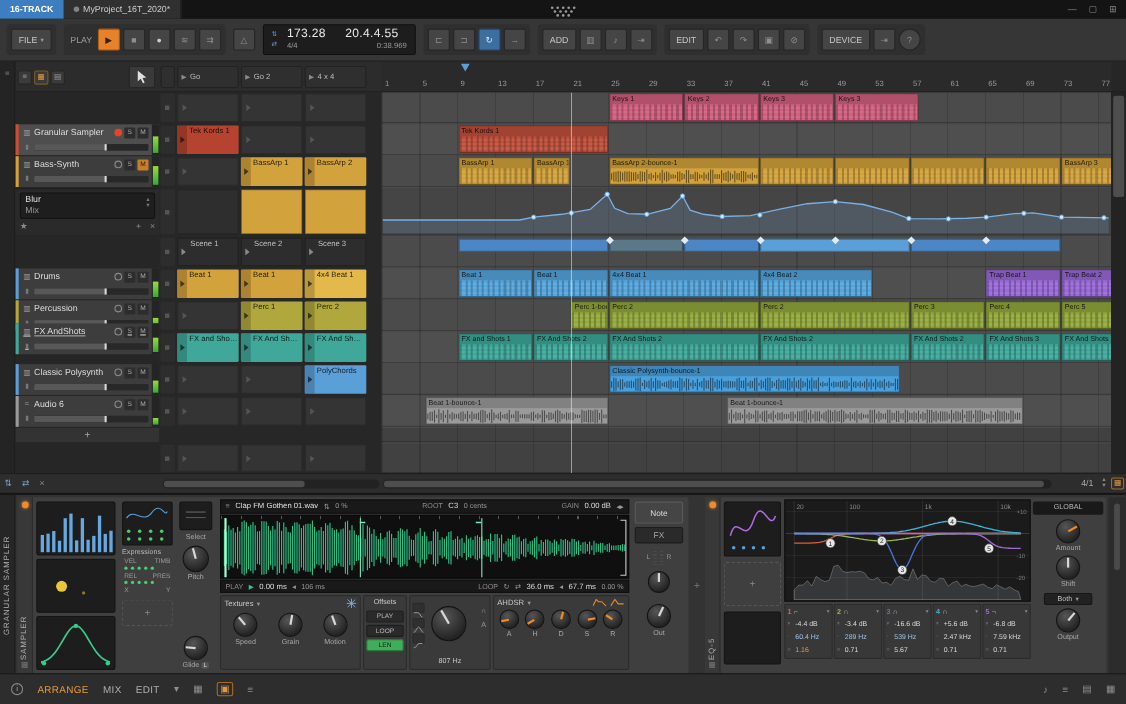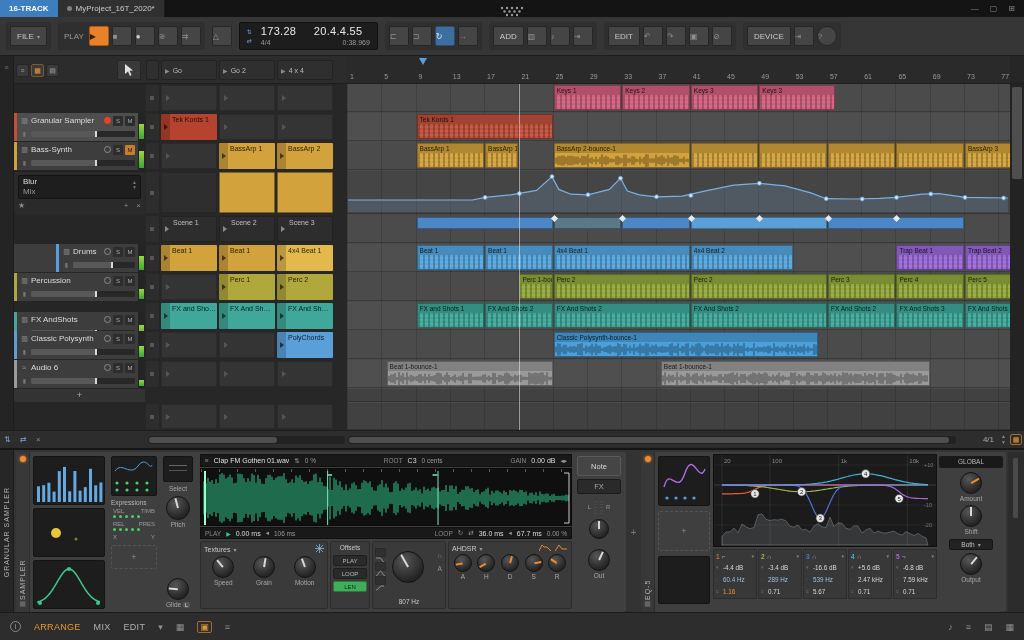--- a/index.html
+++ b/index.html
@@ -10,21 +10,21 @@
 
 #titlebar{position:absolute;inset:0 0 auto 0;height:17px;background:#141414;display:flex;align-items:stretch;z-index:30}
 .tb-badge{background:#3c7ebf;color:#fff;font-size:8px;font-weight:bold;padding:0 9px;display:flex;align-items:center}
 .tb-tab{background:#303030;border-right:1px solid #1a1a1a;color:#ccc;font-size:8px;padding:0 9px;display:flex;align-items:center;gap:4px}
 .tb-tab .dot{width:5px;height:5px;border-radius:50%;background:#808080}
 .tb-logo{position:absolute;left:50%;top:3px;transform:translateX(-50%)}
 .tb-win{margin-left:auto;display:flex;align-items:center;gap:11px;padding-right:9px;color:#8a8a8a;font-size:8px}
 
 #transport{position:absolute;top:17px;left:0;right:0;height:39px;background:#363636;border-bottom:1px solid #1d1d1d;display:flex;align-items:center;padding:0 6px;gap:7px;z-index:29}
 .tgroup{background:#2f2f2f;border-radius:3px;padding:0 4px;height:28px;display:flex;align-items:center;gap:3px}
-.tbtn{background:#454545;border:1px solid #262626;border-radius:2px;height:20px;min-width:20px;padding:0 6px;font-size:8px;color:#c8c8c8;display:flex;align-items:center;justify-content:flex-start;gap:3px}
+.tbtn{background:#454545;border:1px solid #262626;border-radius:2px;height:20px;min-width:20px;padding:0 6px;font-size:8px;color:#c8c8c8;display:flex;align-items:center;justify-content:center;gap:3px}
 .tbtn.icon{padding:0;width:20px}
 .tbtn.dim{color:#8f8f8f}
 .tbtn.play{background:#e8822a;border-color:#a85a18;color:#3a2008}
 .tbtn.rec{color:#cccccc}
 .tbtn.loop-on{background:#3d6e9e;border-color:#2a4a6e;color:#d8e8f8}
 .caret{font-size:6px;color:#999}
 .tlabel{font-size:8px;color:#9a9a9a;padding:0 2px}
 .tdisplay{background:#1d1d1d;border:1px solid #101010;border-radius:2px;height:28px;display:flex;align-items:center;gap:9px;padding:0 7px}
 .td-icons{display:flex;flex-direction:column;gap:3px;font-size:6px;color:#6a9fd8;line-height:1}
 .td-col{display:flex;flex-direction:column;line-height:1;min-width:44px}
@@ -404,21 +404,21 @@
             <div class="fader">
               <i></i>
               <b></b>
             </div>
           </div>
         </div>
         <div class="tmeter">
           <i style="height: 60%;"></i>
         </div>
       </div>
-      <div class="trow" style="top: 160px; height: 28px; padding-left: 42px;">
+      <div class="trow" style="top: 160px; height: 28px;">
         <div class="tcolor" style="background: rgb(91, 159, 216);"></div>
         <div class="tmain">
           <div class="tline1">
             <span class="ticon">▥</span>
             <span class="tname">Drums</span>
             <span class="arm"></span>
             <span class="smbtn">S</span>
             <span class="smbtn">M</span>
           </div>
           <div class="tline2">
@@ -448,21 +448,21 @@
             <div class="fader">
               <i></i>
               <b></b>
             </div>
           </div>
         </div>
         <div class="tmeter">
           <i style="height: 35%;"></i>
         </div>
       </div>
-      <div class="trow" style="top: 228px; height: 28px;">
+      <div class="trow" style="top: 210px; height: 28px; text-decoration: underline;">
         <div class="tcolor" style="background: rgb(63, 168, 154);"></div>
         <div class="tmain">
           <div class="tline1">
             <span class="ticon">▥</span>
             <span class="tname">FX AndShots</span>
             <span class="arm"></span>
             <span class="smbtn">S</span>
             <span class="smbtn">M</span>
           </div>
           <div class="tline2">

